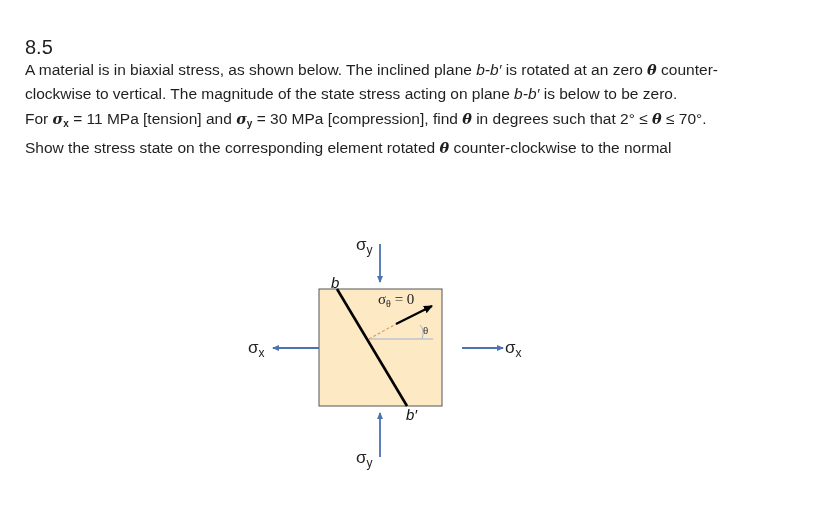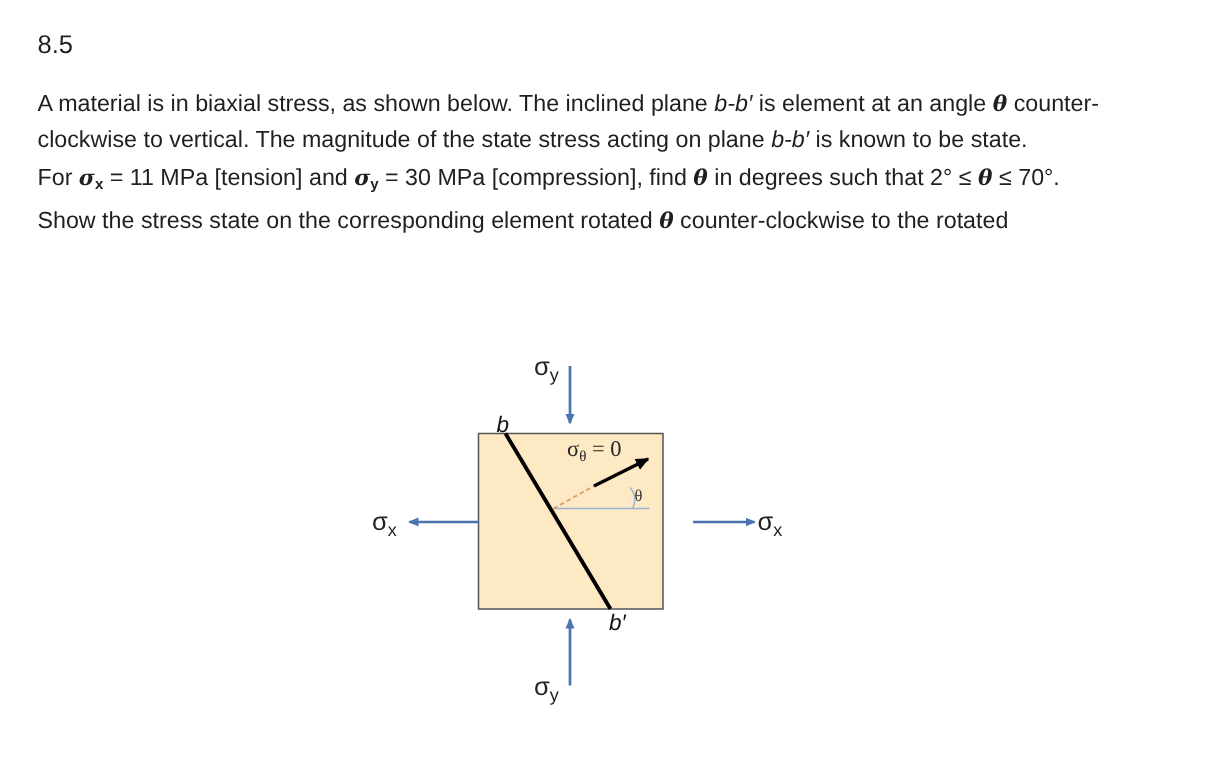--- a/index.html
+++ b/index.html
@@ -1,35 +1,35 @@
 <!DOCTYPE html>
 <html><head>
 <meta charset="utf-8">
 <style>
   html, body { margin: 0; padding: 0; background: #ffffff; }
   body { width: 821px; height: 506px; position: relative; overflow: hidden;
          font-family: "Liberation Sans", "DejaVu Sans", sans-serif; color: #1f1f1f; }
-  .num { position: absolute; left: 25px; top: 20px; font-size: 17px; }
+  .num { position: absolute; left: 25px; top: 36px; font-size: 20px; }
   .para { position: absolute; left: 25px; top: 58px; width: 780px; font-size: 15.5px; line-height: 24.3px; }
   .para .ln { display: block; white-space: nowrap; }
   .b { font-weight: bold; font-style: italic; font-family: "DejaVu Serif", serif; font-size: 14.5px; }
   .it { font-style: italic; }
   sub { font-size: 10px; font-weight: bold; vertical-align: -3px; }
   svg.diagram { position: absolute; left: 0; top: 0; }
 </style>
 </head>
 <body>
 
 <div class="num">8.5</div>
 
 <div class="para">
-  <span class="ln"><span>A material is in biaxial stress, as shown below. The inclined plane </span><span class="it">b-b′</span><span> is element at an angle </span><span class="b">θ</span><span> counter-</span></span>
-  <span class="ln"><span>clockwise to vertical. The magnitude of the state stress acting on plane </span><span class="it">b-b′</span><span> is known to be state.</span></span>
+  <span class="ln"><span>A material is in biaxial stress, as shown below. The inclined plane </span><span class="it">b-b′</span><span> is rotated at an zero </span><span class="b">θ</span><span> counter-</span></span>
+  <span class="ln"><span>clockwise to vertical. The magnitude of the state stress acting on plane </span><span class="it">b-b′</span><span> is below to be zero.</span></span>
   <span class="ln"><span>For </span><span class="b">σ</span><sub>x</sub><span> = 11 MPa [tension] and </span><span class="b">σ</span><sub>y</sub><span> = 30 MPa [compression], find </span><span class="b">θ</span><span> in degrees such that 2° ≤ </span><span class="b">θ</span><span> ≤ 70°.</span></span>
-  <span class="ln"><span>Show the stress state on the corresponding element rotated </span><span class="b">θ</span><span> counter-clockwise to the rotated</span></span>
+  <span class="ln"><span>Show the stress state on the corresponding element rotated </span><span class="b">θ</span><span> counter-clockwise to the normal</span></span>
 </div>
 
 <svg class="diagram" width="821" height="506" viewBox="0 0 821 506">
   <defs>
     <marker id="ab" markerWidth="8" markerHeight="8" refX="6" refY="4" orient="auto" markerUnits="userSpaceOnUse">
       <path d="M0,1 L7,4 L0,7 Z" fill="#4a73b0"></path>
     </marker>
     <marker id="ak" markerWidth="10" markerHeight="10" refX="8" refY="5" orient="auto" markerUnits="userSpaceOnUse">
       <path d="M0,1 L9,5 L0,9 Z" fill="#000"></path>
     </marker>

